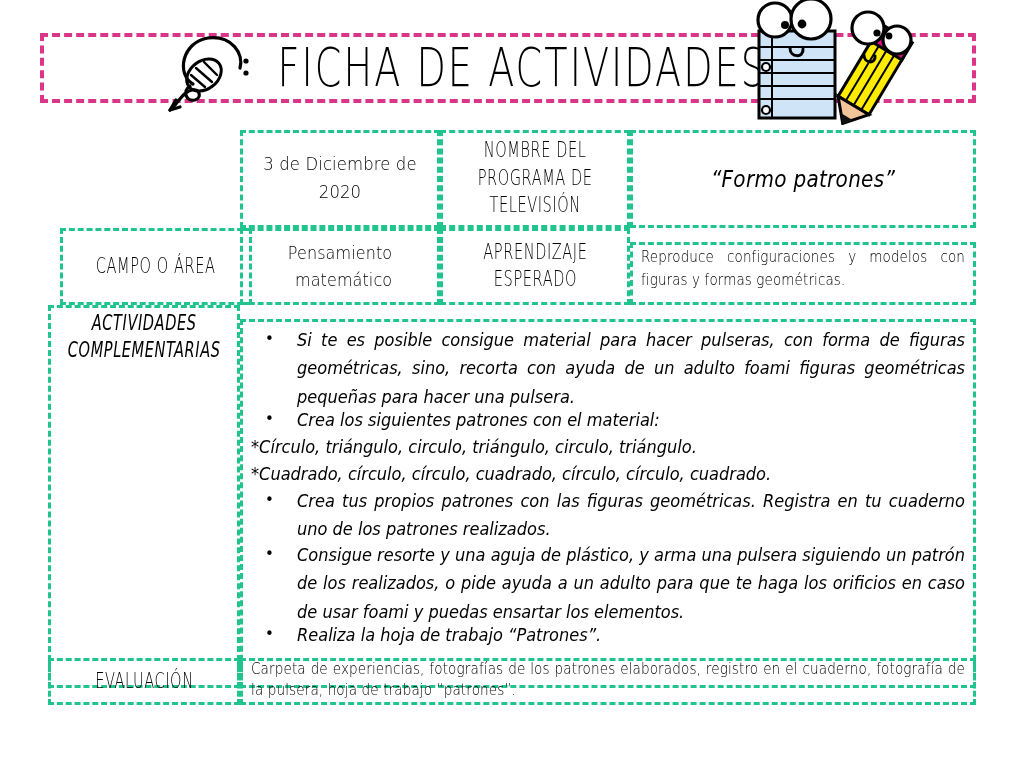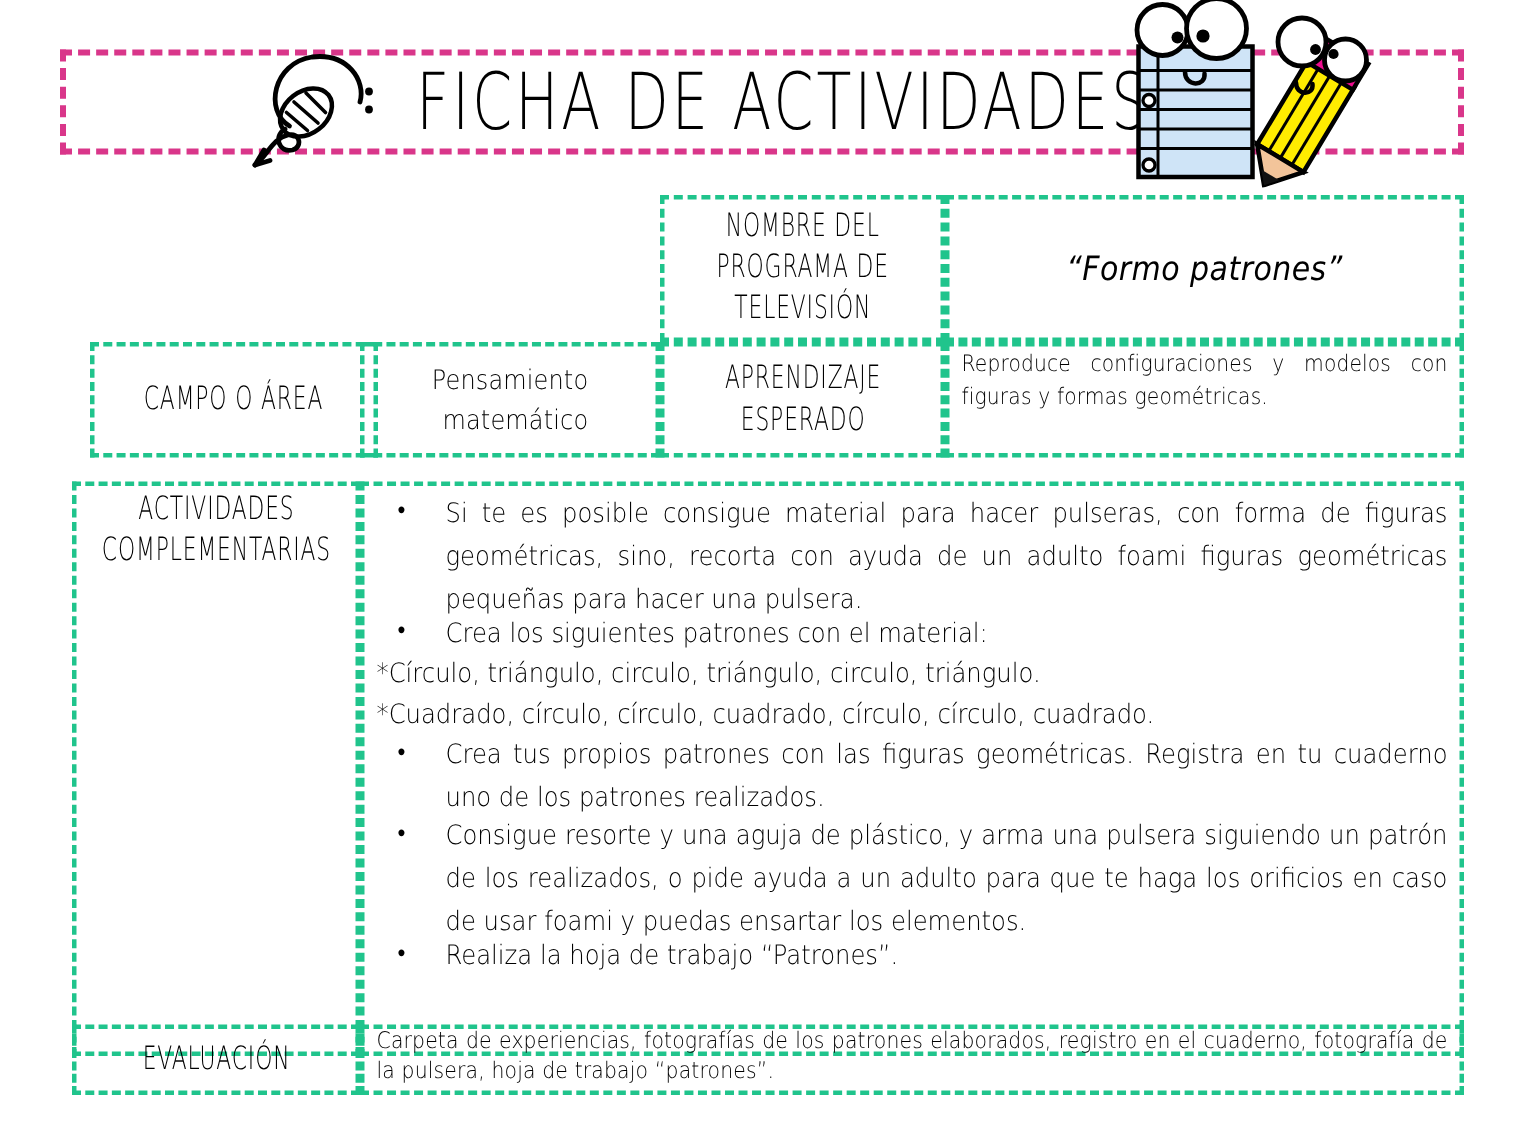--- a/index.html
+++ b/index.html
@@ -91,20 +91,21 @@
   }
   .cell.center {
     align-items: center;
     justify-content: center;
     text-align: center;
   }
   .cell.top-just {
     align-items: flex-start;
     justify-content: flex-start;
     text-align: justify;
+    margin-top: 14px;
   }
 
   
   .label-caps {
     font-family: "DejaVu Sans", sans-serif;
     font-size: 15.5px;
     font-weight: 300;
     letter-spacing: 0.6px;
     color: #000;
     line-height: 1.28;
@@ -146,21 +147,21 @@
   #cell-campo-value .body-text { font-size: 16px; }
   #cell-apre-value  .body-text {
     font-size: 13.5px;
     line-height: 1.45;
     text-align: justify;
     text-align-last: left;
     width: 100%;
   }
 
   
-  #row-actividades { top: 191px; height: 383px; }
+  #row-actividades { top: 175px; height: 383px; font-style: italic; }
   #cell-act-label { left: 0px; width: 192px; align-items: flex-start; justify-content: center; padding-top: 10px; }
   #cell-act-value { left: 192px; width: 736px; }
 
   #act-list {
     list-style: none;
     margin: 0;
     padding: 0;
     width: 100%;
   }
   #act-list li {
@@ -186,21 +187,21 @@
     top: -1px;
     font-size: 15px;
   }
   #act-list li.plain {
     padding-left: 0px;
     text-align: left;
     text-align-last: left;
   }
 
   
-  #row-evaluacion { top: 553px; height: 47px; padding-left: 24px; }
+  #row-evaluacion { top: 528px; height: 47px; padding-left: 24px; }
   #cell-eval-label { left: 0px;   width: 192px; }
   #cell-eval-value { left: 192px; width: 736px; align-items: flex-end; }
   #cell-eval-value .body-text {
     font-size: 13.6px;
     line-height: 1.36;
     text-align: justify;
     text-align-last: left;
     width: 100%;
   }
 </style>
@@ -258,20 +259,23 @@
   <circle cx="126" cy="28" r="16" fill="#fff" stroke="#000" stroke-width="3.2"></circle>
   <circle cx="155" cy="40" r="14" fill="#fff" stroke="#000" stroke-width="3.2"></circle>
   <circle cx="135" cy="33" r="3.6" fill="#000"></circle>
   <circle cx="147" cy="36" r="3.4" fill="#000"></circle>
   <path d="M122 55 C122 64, 134 64, 133 56" fill="none" stroke="#000" stroke-width="3" stroke-linecap="round"></path>
 </svg>
 
 <div id="sheet-table">
 
   <div class="trow" id="row-fecha">
+    <div class="cell center" id="cell-fecha-value">
+      <span class="body-text c">3 de Diciembre de 2020</span>
+    </div>
     <div class="cell center" id="cell-prog-label">
       <span class="label-caps">NOMBRE DEL
 PROGRAMA DE
 TELEVISIÓN</span>
     </div>
     <div class="cell center" id="cell-prog-value">
       <span class="body-text c">“Formo patrones”</span>
     </div>
   </div>
 

